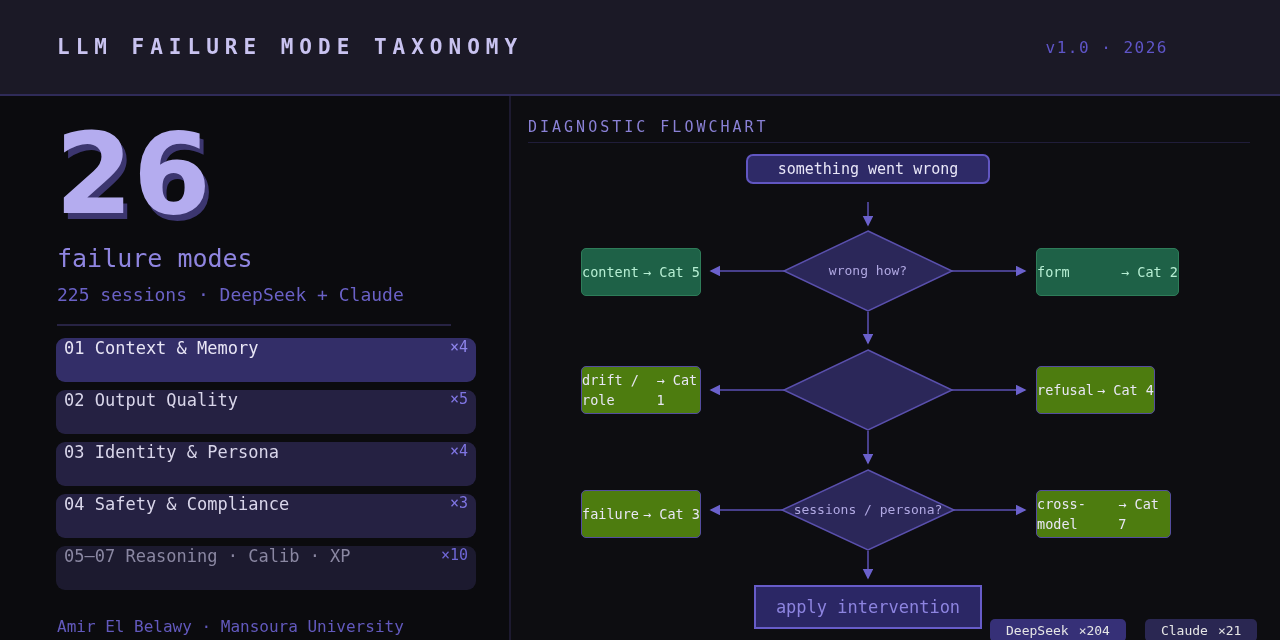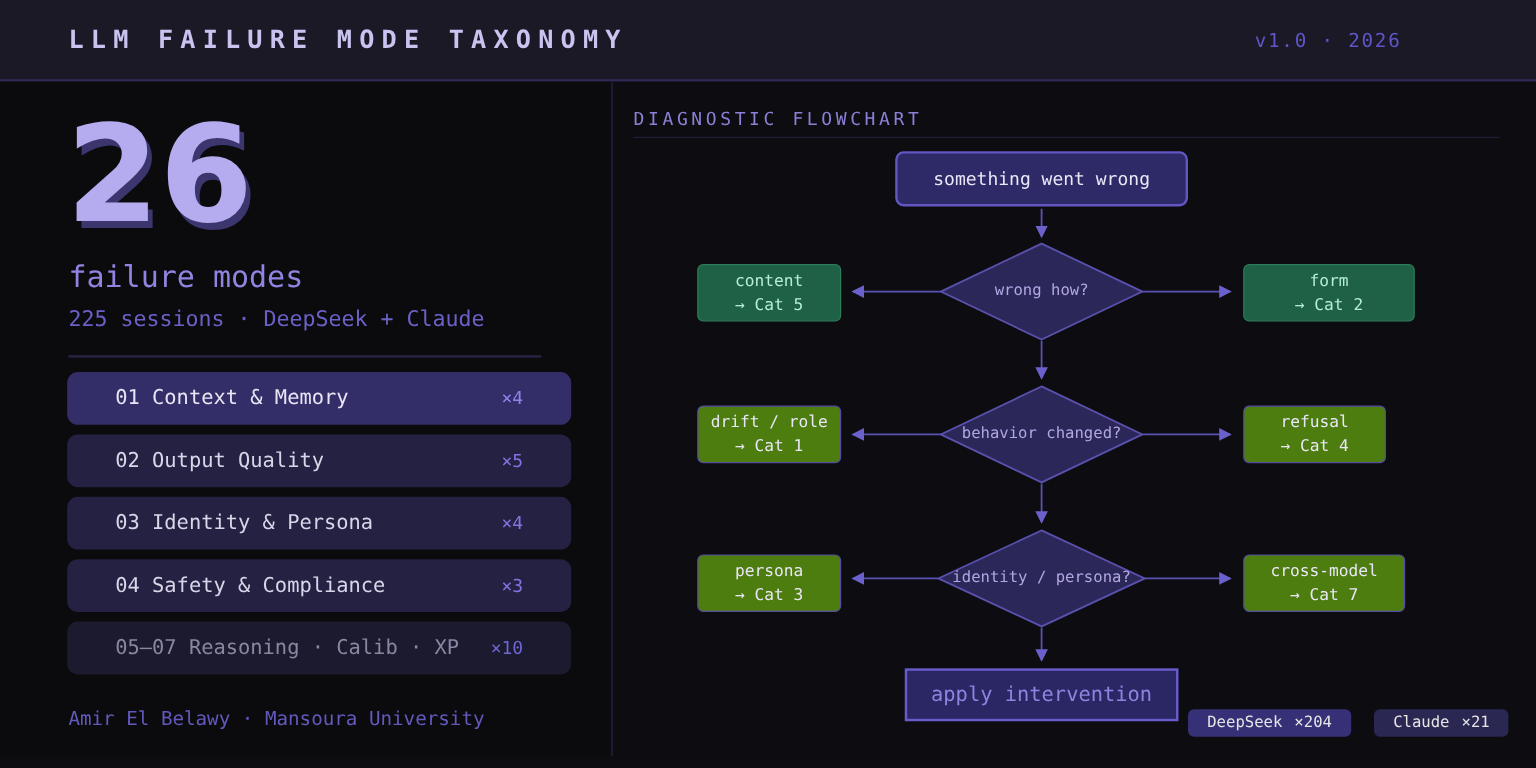--- a/index.html
+++ b/index.html
@@ -1,69 +1,69 @@
 <!DOCTYPE html>
 <html><head>
 <meta charset="utf-8">
 <style>
   * { margin:0; padding:0; box-sizing:border-box; }
   html,body { width:1280px; height:640px; background:#0d0d11; overflow:hidden;
               font-family:"DejaVu Sans Mono", monospace; }
 
   
-  .header { height:68px; background:#1b1926; border-bottom:2px solid #2f2b58;
+  .header { height:96px; background:#1b1926; border-bottom:2px solid #2f2b58;
             display:flex; align-items:center; justify-content:space-between;
             padding:0 112px 0 57px; }
   .app-title { color:#c9c3f0; font-size:21px; font-weight:bold; letter-spacing:6px; }
   .version   { color:#5f55c8; font-size:16px; letter-spacing:1.5px; }
 
   
   .main { display:flex; height:562px; }
   .sidebar { width:511px; flex:0 0 511px; border-right:2px solid #1d1a30;
              position:relative; background:#0b0b0e; }
   .content { flex:1; position:relative; background:#0d0d11; }
 
   
   .stat-number { position:absolute; left:55px; top:22px; font-family:"DejaVu Sans", sans-serif;
                  font-weight:bold; font-size:112px; line-height:1; color:#b4acef;
                  text-shadow:4px 6px 0 #3c366f; }
   .stat-label  { position:absolute; left:57px; top:148px; font-size:25px; color:#8f85e0; }
   .subtitle    { position:absolute; left:57px; top:188px; font-size:18px; color:#6a61c6; }
   .divider     { position:absolute; left:57px; top:228px; width:394px; height:2px; background:#272343; }
 
   .cat-list { position:absolute; left:56px; top:242px; width:420px; }
-  .cat-row  { height:44px; border-radius:9px; margin-bottom:8px; padding:0 40px;
-              display:flex; align-items:center; justify-content:space-between;
+  .cat-row  { height:44px; border-radius:9px; margin-bottom:8px; padding:0 8px;
+              display:flex; align-items:flex-start; justify-content:space-between;
               font-size:17px; background:#252142; color:#d9d6ea; cursor:pointer; }
   .cat-row.active { background:#332e68; color:#e8e5f5; }
   .cat-row.muted  { background:#1c1a2f; color:#8a87a2; }
   .cat-count { font-size:15px; color:#7f75e2; }
   .cat-row.active .cat-count { color:#8d84ea; }
   .cat-row.muted  .cat-count { color:#6e66d4; }
 
   .credit { position:absolute; left:57px; top:521px; font-size:16px; color:#6259bd; }
 
   
   .fc-heading { position:absolute; left:17px; top:22px; font-size:15px;
                 letter-spacing:3px; color:#8a81d6; }
   .fc-rule    { position:absolute; left:17px; right:30px; top:46px; height:1px; background:#201d3a; }
 
   .fc-svg { position:absolute; left:0; top:0; }
 
   .node { position:absolute; display:flex; flex-direction:column; align-items:center;
           justify-content:center; text-align:center; }
-  .node-start { left:235px; top:58px; width:244px; height:46px; background:#2e2a67;
+  .node-start { left:235px; top:58px; width:244px; height:30px; background:#2e2a67;
                 border:2px solid #6156c2; border-radius:7px; color:#e9e7f8; font-size:15px; }
   .node-end   { left:243px; top:489px; width:228px; height:44px; background:#2b2765;
                 border:2px solid #675cc9; border-radius:0; color:#8d84e0; font-size:17px; }
 
   .dlabel { position:absolute; width:220px; text-align:center; font-size:13px; color:#b0a8e2; }
 
-  .leaf { position:absolute; border-radius:5px; display:flex; flex-direction:column;
-          align-items:center; justify-content:center; font-size:13.5px; line-height:1.5; }
+  .leaf { position:absolute; border-radius:5px; display:flex; flex-direction:row;
+          align-items:center; justify-content:space-between; font-size:13.5px; line-height:1.5; }
   .leaf-green  { background:#1e6147; border:1px solid #2e7c59; color:#b6eed3; }
   .leaf-purple { background:#4d7c0f; border:1px solid #544d9f; color:#e9e7f6; }
 
   .badges { position:absolute; left:479px; top:523px; display:flex; gap:19px; }
   .badge  { height:23px; border-radius:5px; display:flex; align-items:center;
             padding:0 16px; font-size:13px; color:#e5e5e5; gap:10px; }
   .badge-deepseek { background:#363077; }
   .badge-claude   { background:#2a2752; }
 </style>
 </head>
@@ -135,43 +135,42 @@
 
       <polygon points="357,135 441,175 357,215 273,175" fill="#2b2759" stroke="#5a50ad" stroke-width="1.5"></polygon>
       <polygon points="357,254 441,294 357,334 273,294" fill="#2b2759" stroke="#5a50ad" stroke-width="1.5"></polygon>
       <polygon points="357,374 443,414 357,454 271,414" fill="#2b2759" stroke="#5a50ad" stroke-width="1.5"></polygon>
     </svg>
 
     <div class="node node-start">something went wrong</div>
     <div class="node node-end">apply intervention</div>
 
     <div class="dlabel" style="left:247px; top:167px;">wrong how?</div>
-    <div class="dlabel" style="left:247px; top:286px;">behavior changed?</div>
-    <div class="dlabel" style="left:247px; top:406px;">identity / persona?</div>
+    <div class="dlabel" style="left:247px; top:406px;">sessions / persona?</div>
 
     <div class="leaf leaf-green" style="left:70px; top:152px; width:120px; height:48px;">
       <span>content</span>
       <span>→ Cat 5</span>
     </div>
     <div class="leaf leaf-green" style="left:525px; top:152px; width:143px; height:48px;">
       <span>form</span>
       <span>→ Cat 2</span>
     </div>
 
     <div class="leaf leaf-purple" style="left:70px; top:270px; width:120px; height:48px;">
       <span>drift / role</span>
       <span>→ Cat 1</span>
     </div>
     <div class="leaf leaf-purple" style="left:525px; top:270px; width:119px; height:48px;">
       <span>refusal</span>
       <span>→ Cat 4</span>
     </div>
 
     <div class="leaf leaf-purple" style="left:70px; top:394px; width:120px; height:48px;">
-      <span>persona</span>
+      <span>failure</span>
       <span>→ Cat 3</span>
     </div>
     <div class="leaf leaf-purple" style="left:525px; top:394px; width:135px; height:48px;">
       <span>cross-model</span>
       <span>→ Cat 7</span>
     </div>
 
     <div class="badges">
       <div class="badge badge-deepseek">
         <span>DeepSeek</span>

